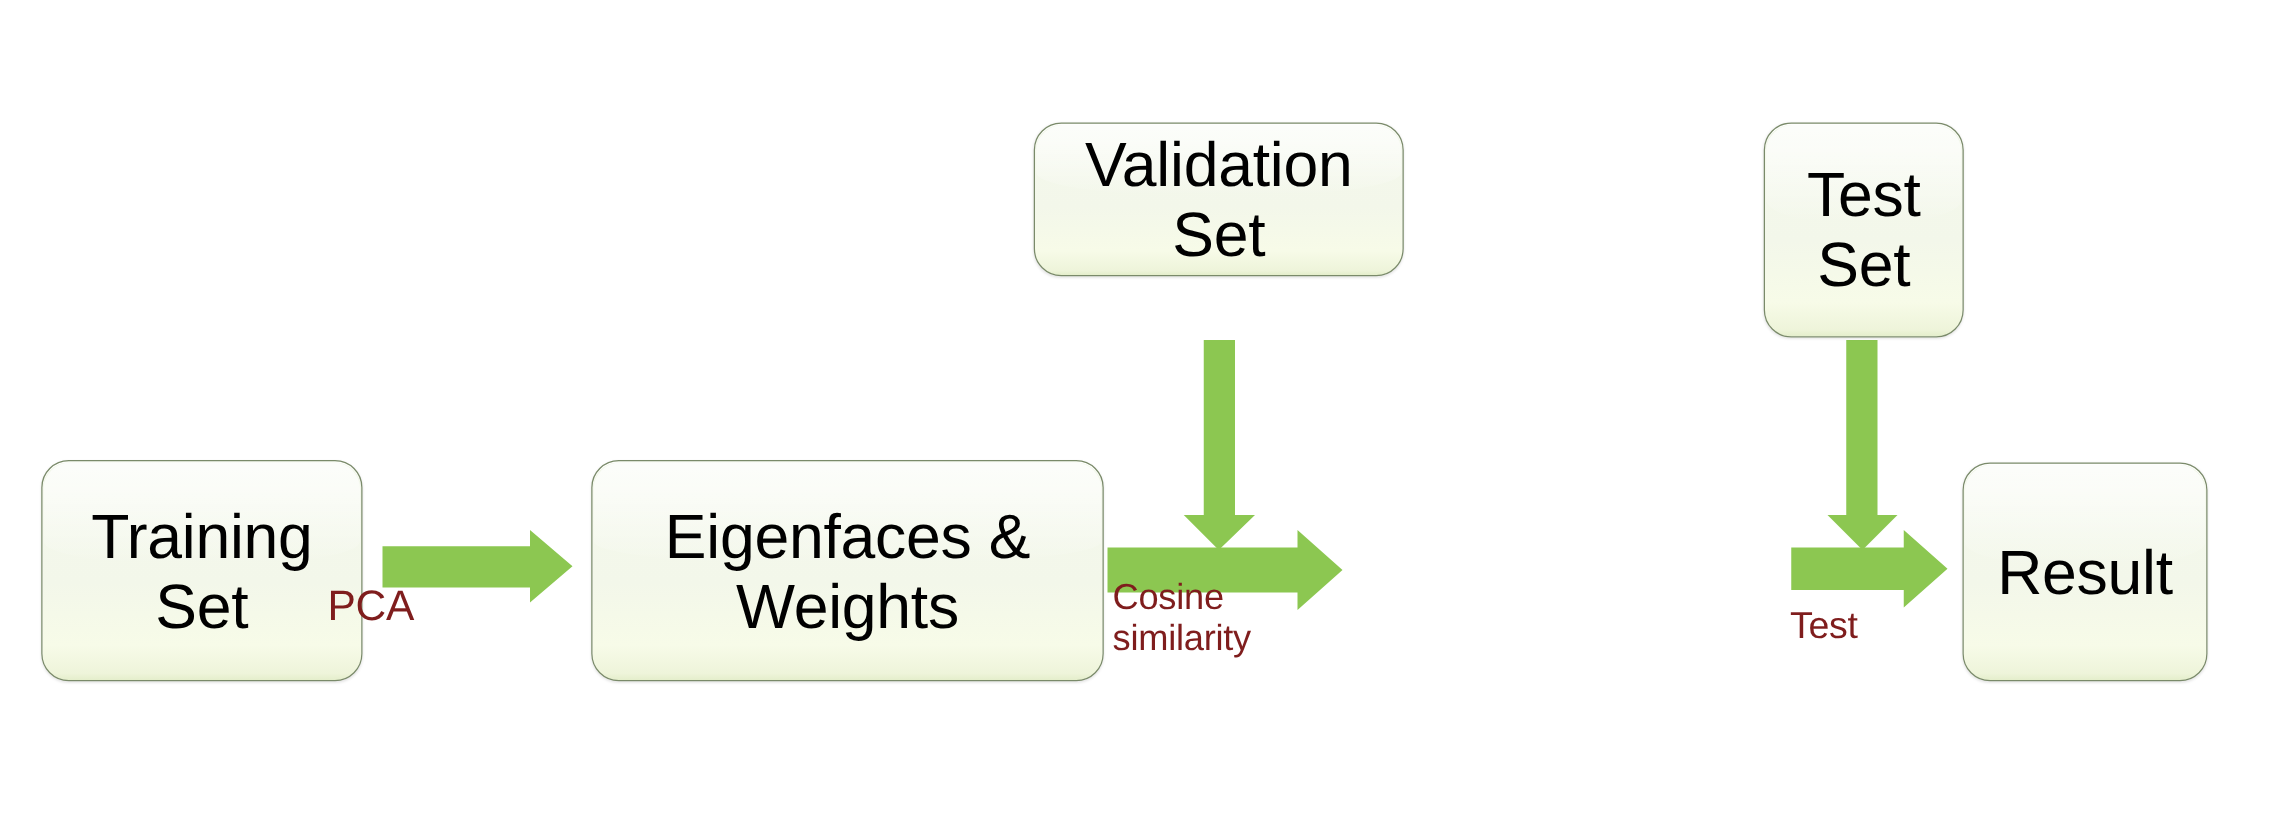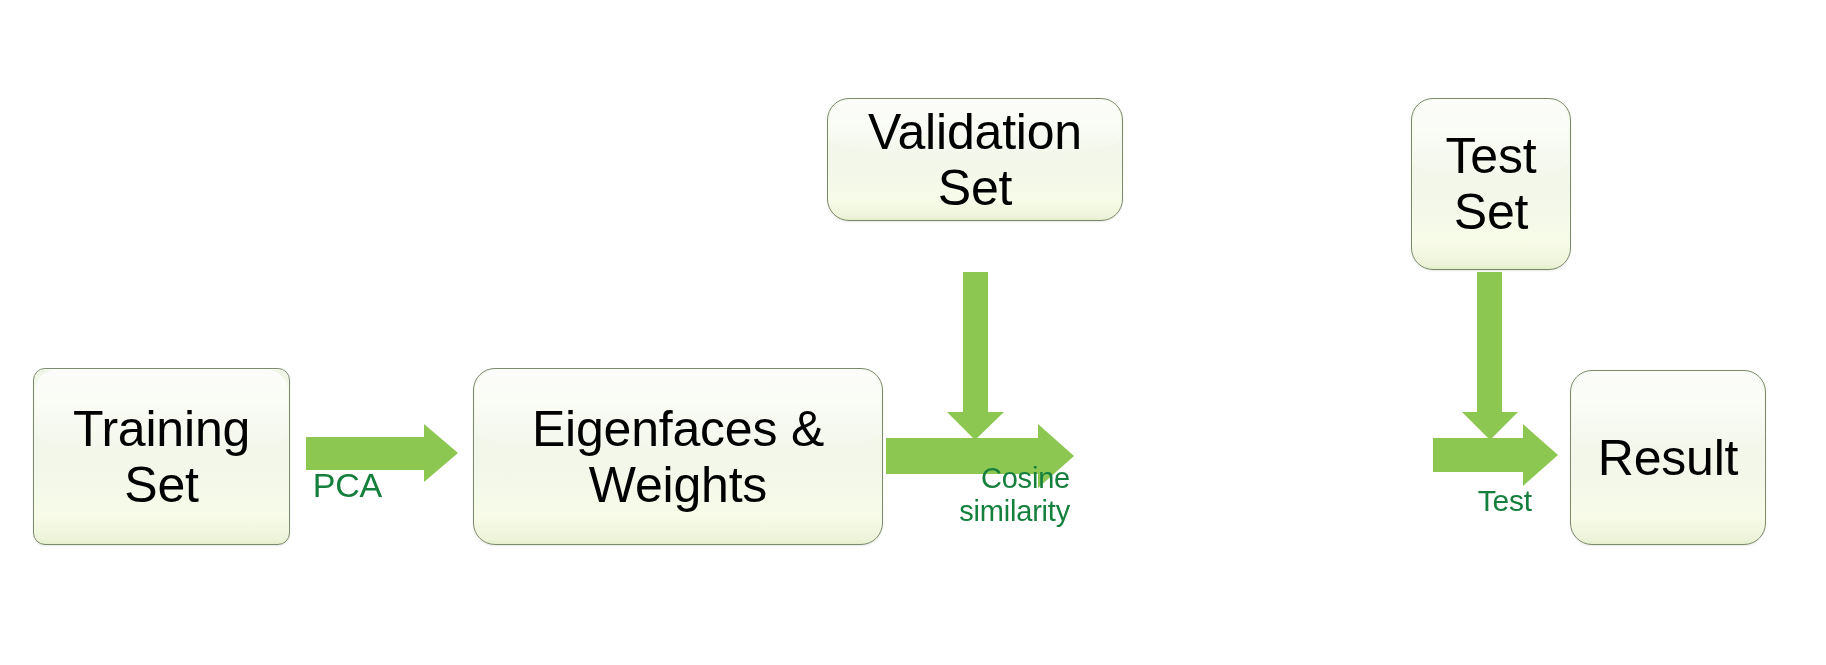--- a/index.html
+++ b/index.html
@@ -56,22 +56,22 @@
   }
   .node > span {
     position: relative;
     z-index: 1;
     display: block;
   }
 
   
   .edge-label {
     position: absolute;
-    color: #15803d;
-    text-align: right;
+    color: #7f1d1d;
+    text-align: left;
     line-height: 1.14;
     white-space: pre-line;
     letter-spacing: -0.2px;
   }
 
   
   #arrow-layer {
     position: absolute;
     left: 0;
     top: 0;
@@ -91,21 +91,21 @@
 
     <polygon fill="#8CC751" points="886,438 1038,438 1038,424 1074,456 1038,488 1038,474 886,474"></polygon>
 
     <polygon fill="#8CC751" points="963,272 988,272 988,412 1004,412 975,440 947,412 963,412"></polygon>
 
     <polygon fill="#8CC751" points="1433,438 1523,438 1523,424 1558,455 1523,486 1523,472 1433,472"></polygon>
 
     <polygon fill="#8CC751" points="1477,272 1502,272 1502,412 1518,412 1490,440 1462,412 1477,412"></polygon>
   </svg>
 
-  <div class="node" style="left:33px; top:368px; width:257px; height:177px; font-size:50px;border-radius:12px;">
+  <div class="node" style="left:33px; top:368px; width:257px; height:177px; font-size:50px;">
     <span>Training
 Set</span>
   </div>
 
   <div class="node" style="left:473px; top:368px; width:410px; height:177px; font-size:50px;">
     <span>Eigenfaces &amp;
 Weights</span>
   </div>
 
   <div class="node" style="left:827px; top:98px; width:296px; height:123px; font-size:50px;">

